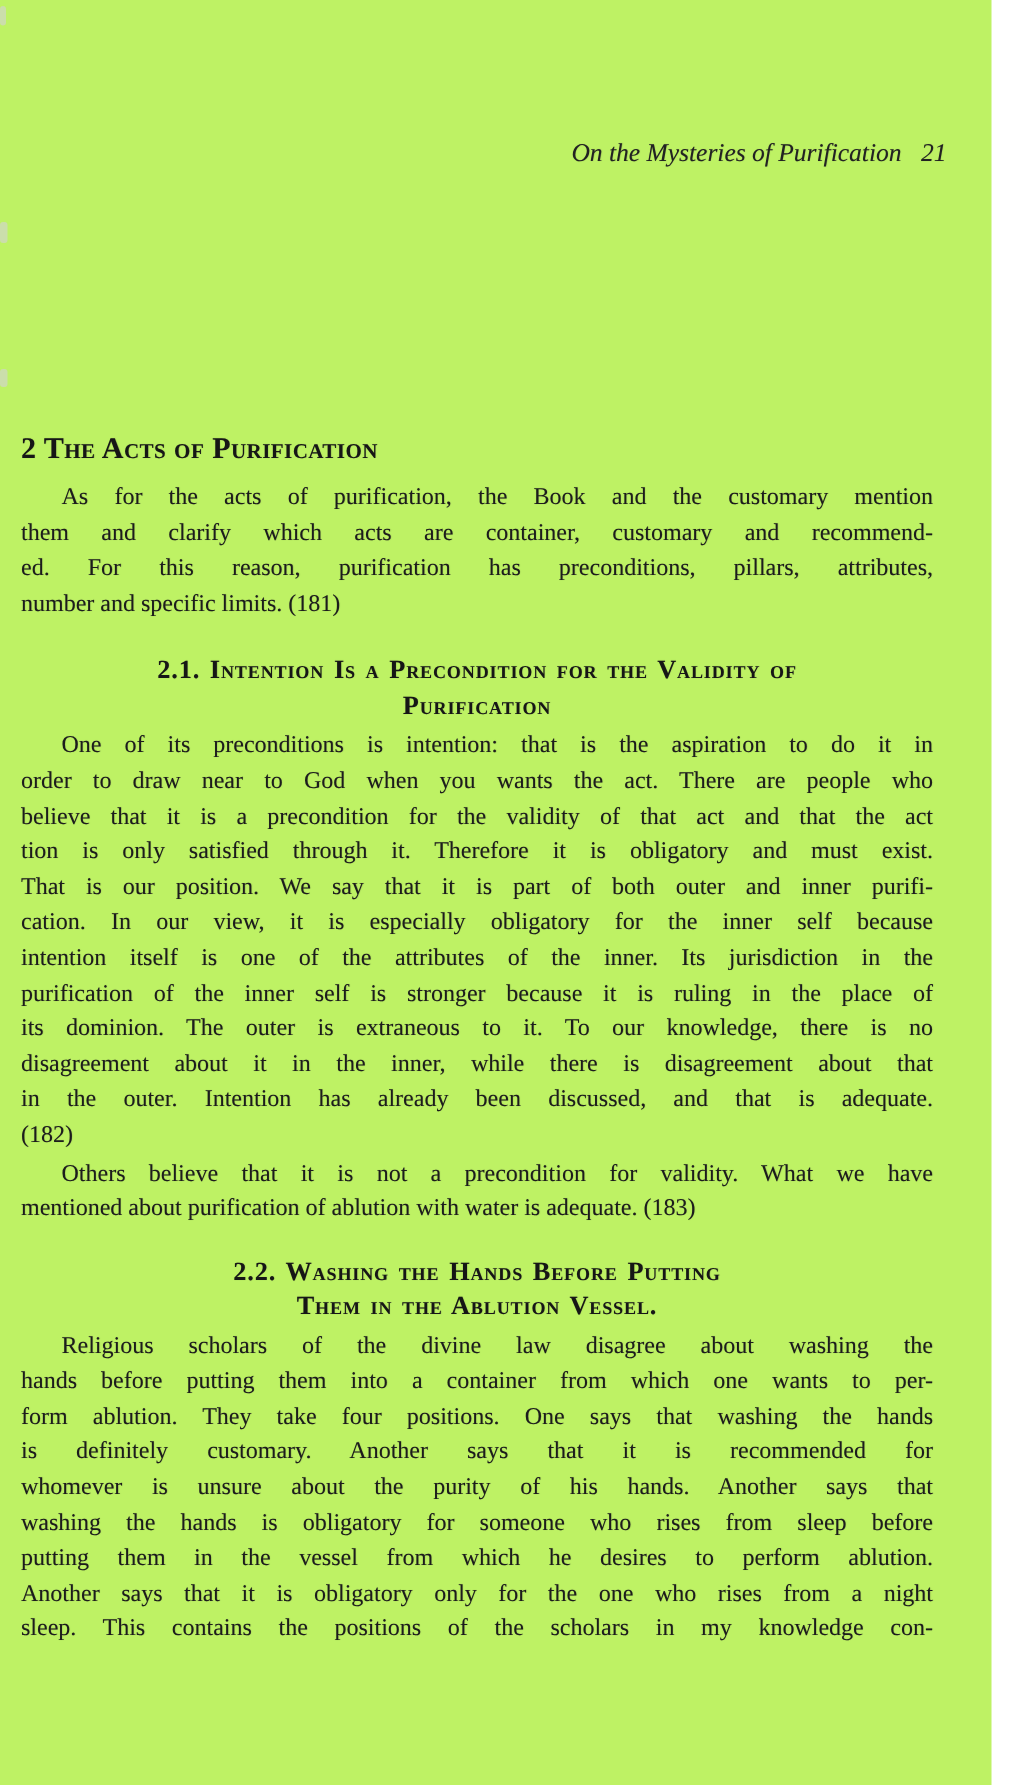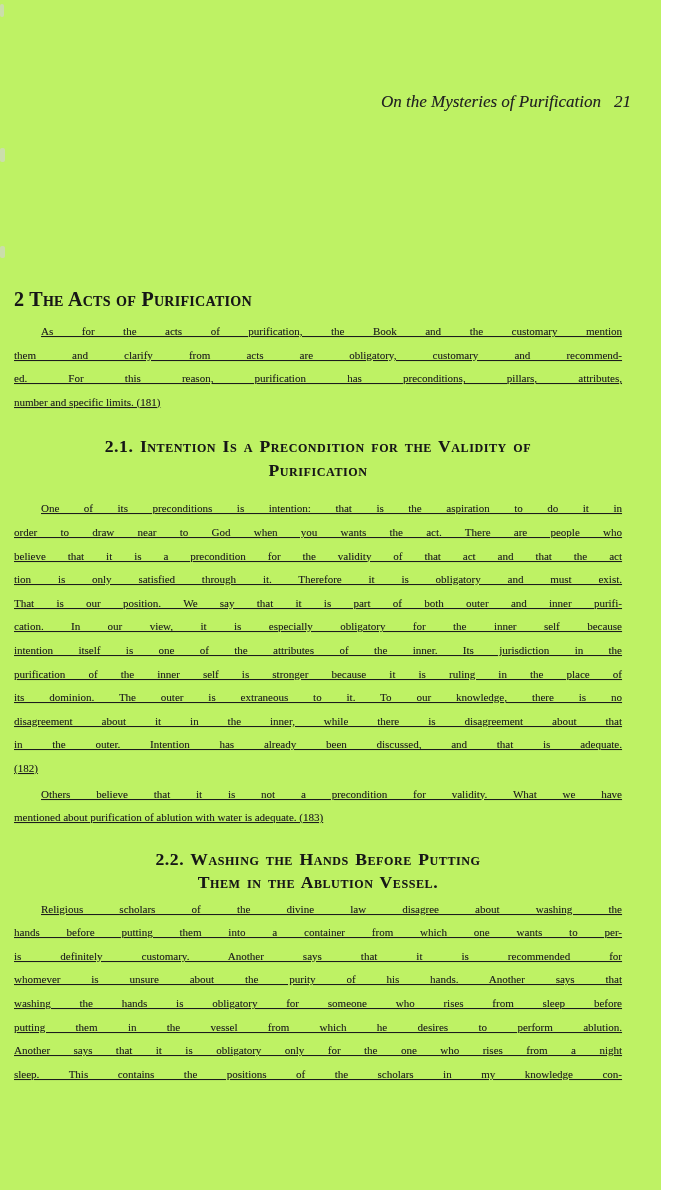--- a/index.html
+++ b/index.html
@@ -33,31 +33,31 @@
   .chapter {
     margin: 173px 0 0 0;
     font-size: 20px;
     line-height: 29px;
     font-weight: bold;
     font-variant: small-caps;
     letter-spacing: 0.3px;
     color: #161616;
   }
   
-  .para { font-size: 11px; text-decoration: underline; }
+  .para { font-size: 16px; }
   .para .line {
     height: 23.6px;
     line-height: 23.6px;
     text-align: justify;
     text-align-last: justify;
   }
   .para .line:first-child { text-indent: 27px; }
   .para.last-normal .line:last-child { text-align-last: left; }
   .para.p1 { margin-top: 6px; }
-  .para.p2 { margin-top: 15px; }
+  .para.p2 { margin-top: 3px; }
   .para.p3 { margin-top: 2px; }
   .para.p4 { margin-top: 3px; }
   
   .sect {
     margin: 0;
     font-size: 17.5px;
     font-weight: bold;
     font-variant: small-caps;
     letter-spacing: 0.6px;
     word-spacing: 1.5px;
@@ -94,21 +94,21 @@
   <div class="col">
 
     <div class="runhead">
       <span class="rh-title">On the Mysteries of Purification</span><span class="rh-page">21</span>
     </div>
 
     <h1 class="chapter">2 The Acts of Purification</h1>
 
     <div class="para p1 last-normal">
         <div class="line">As for the acts of purification, the Book and the customary mention</div>
-        <div class="line">them and clarify from acts are obligatory, customary and recommend-</div>
+        <div class="line">them and clarify which acts are container, customary and recommend-</div>
         <div class="line">ed. For this reason, purification has preconditions, pillars, attributes,</div>
         <div class="line">number and specific limits. (181)</div>
       </div>
 
     <h2 class="sect s21">
         <div class="line">2.1. Intention Is a Precondition for the Validity of</div>
         <div class="line">Purification</div>
       </h2>
 
     <div class="para p2 last-normal">
@@ -132,20 +132,21 @@
       </div>
 
     <h2 class="sect s22">
         <div class="line">2.2. Washing the Hands Before Putting</div>
         <div class="line">Them in the Ablution Vessel.</div>
       </h2>
 
     <div class="para p4">
         <div class="line">Religious scholars of the divine law disagree about washing the</div>
         <div class="line">hands before putting them into a container from which one wants to per-</div>
+        <div class="line">form ablution. They take four positions. One says that washing the hands</div>
         <div class="line">is definitely customary. Another says that it is recommended for</div>
         <div class="line">whomever is unsure about the purity of his hands. Another says that</div>
         <div class="line">washing the hands is obligatory for someone who rises from sleep before</div>
         <div class="line">putting them in the vessel from which he desires to perform ablution.</div>
         <div class="line">Another says that it is obligatory only for the one who rises from a night</div>
         <div class="line">sleep. This contains the positions of the scholars in my knowledge con-</div>
       </div>
 
   </div>
 </div>

